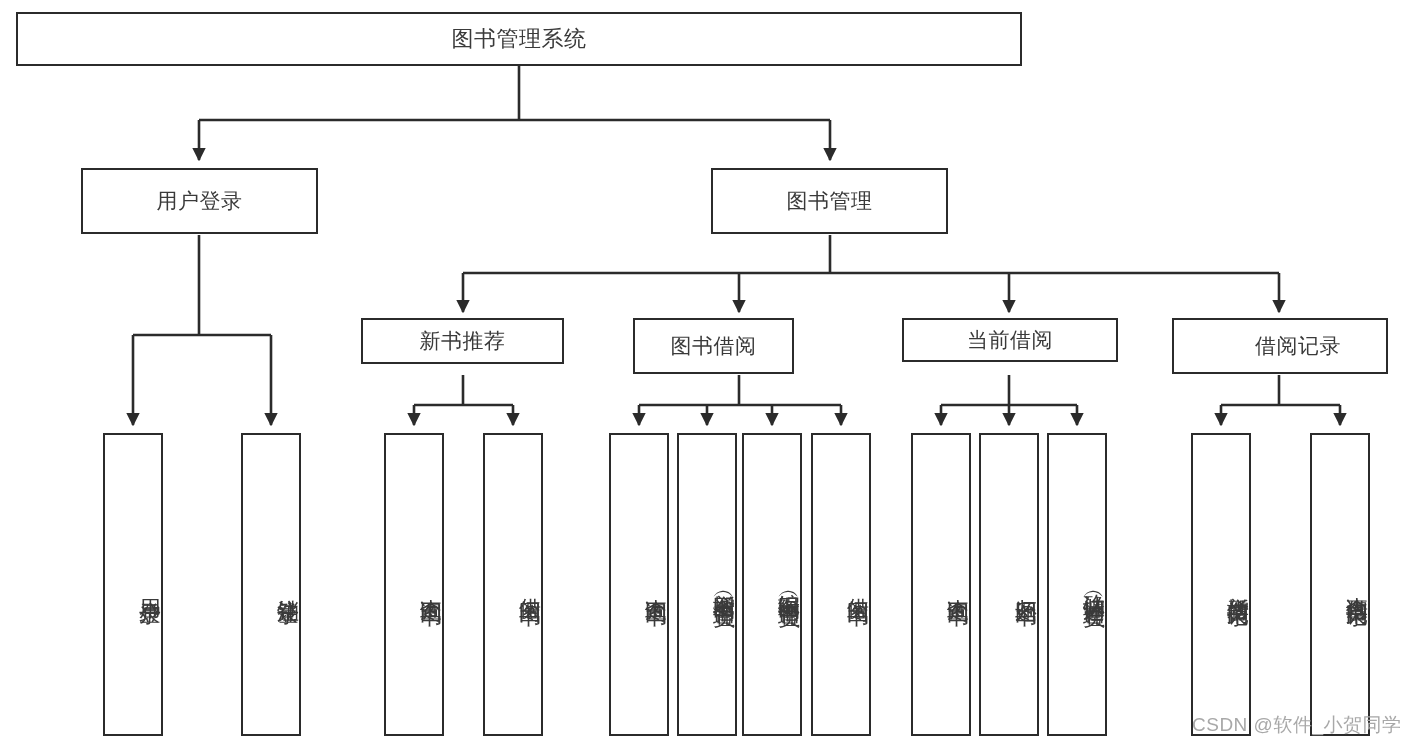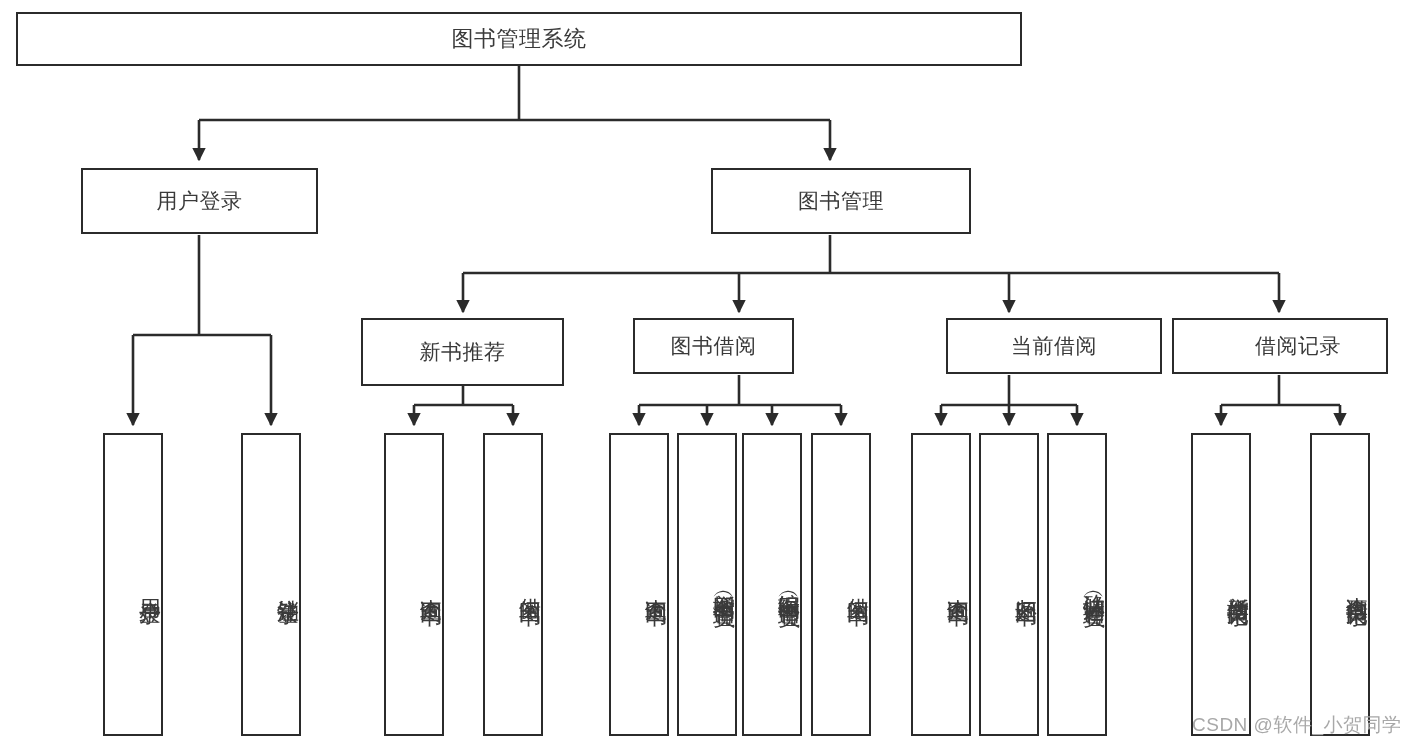--- a/index.html
+++ b/index.html
@@ -136,31 +136,31 @@
     </g>
   </svg>
 
   <div class="node-box root" style="left:16px; top:12px; width:1006px; height:54px;">
     <span class="node-label">图书管理系统</span>
   </div>
 
   <div class="node-box horizontal" style="left:81px; top:168px; width:237px; height:66px;">
     <span class="node-label">用户登录</span>
   </div>
-  <div class="node-box horizontal" style="left:711px; top:168px; width:260px; height:66px;">
+  <div class="node-box horizontal" style="left:711px; top:168px; width:237px; height:66px;">
     <span class="node-label">图书管理</span>
   </div>
 
-  <div class="node-box horizontal" style="left:361px; top:318px; width:203px; height:68px;">
+  <div class="node-box horizontal" style="left:361px; top:318px; width:203px; height:46px;">
     <span class="node-label">新书推荐</span>
   </div>
   <div class="node-box horizontal" style="left:633px; top:318px; width:161px; height:56px;">
     <span class="node-label">图书借阅</span>
   </div>
-  <div class="node-box horizontal" style="left:902px; top:318px; width:216px; height:56px;margin-left:44px;">
+  <div class="node-box horizontal" style="left:902px; top:318px; width:216px; height:44px;">
     <span class="node-label">当前借阅</span>
   </div>
   <div class="node-box horizontal" style="left:1172px; top:318px; width:216px; height:56px;padding-left:36px;">
     <span class="node-label">借阅记录</span>
   </div>
 
   <div class="node-box vertical" style="left:103px; top:433px; width:60px; height:303px;">
     <span class="node-label" style="margin-top: 145.5px;">用户登录</span>
   </div>
   <div class="node-box vertical" style="left:241px; top:433px; width:60px; height:303px;">

